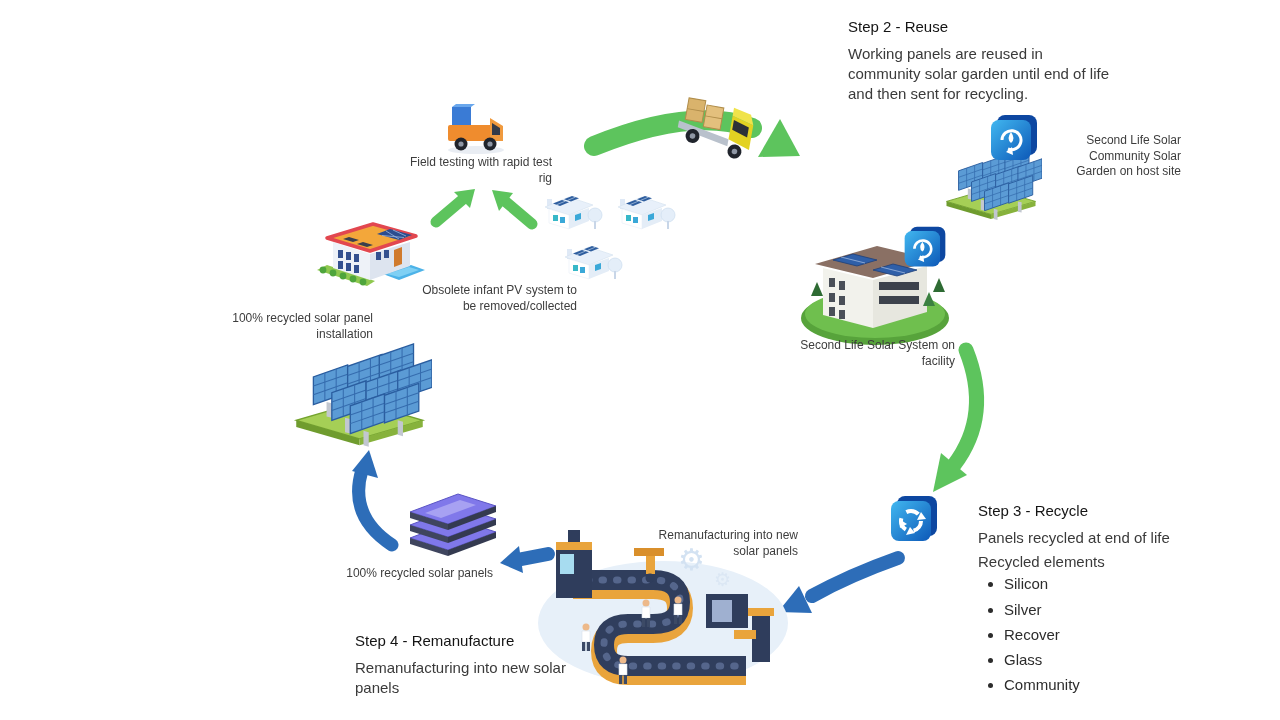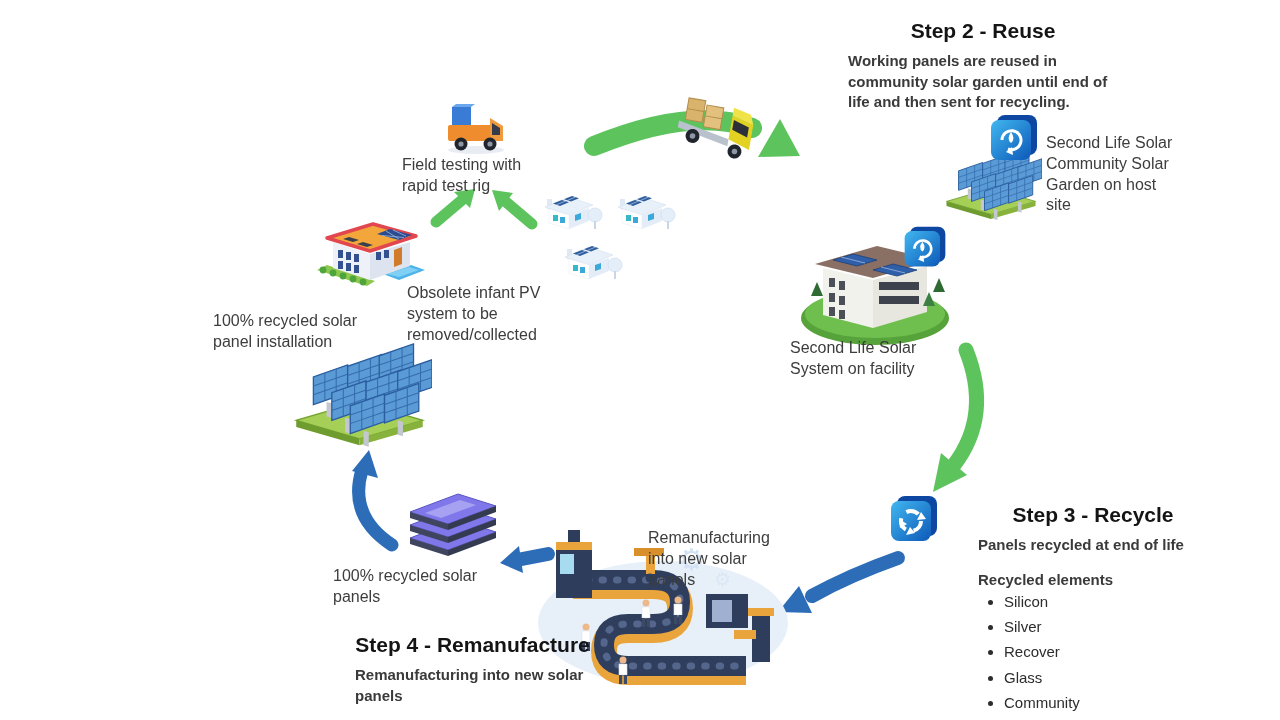--- a/index.html
+++ b/index.html
@@ -2,23 +2,23 @@
 <html><head>
 <meta charset="utf-8">
 <style>
   html,body{margin:0;padding:0;background:#ffffff;}
   #canvas{
     position:relative;width:1280px;height:720px;background:#ffffff;overflow:hidden;
     font-family:"Liberation Sans","DejaVu Sans",sans-serif;color:#333;
   }
   .abs{position:absolute;}
   .step-block{position:absolute;}
-  .step-title{font-size:21px;font-weight:700;color:#141414;margin:0 0 7px 0;line-height:1.25;text-align:center;}
-  .step-desc{font-size:15px;color:#3a3a3a;margin:0;line-height:1.35;font-weight:bold;}
-  .small-label{position:absolute;font-size:16px;color:#3d3d3d;line-height:1.3;text-align:left;}
+  .step-title{font-size:15px;font-weight:400;color:#141414;margin:0 0 7px 0;line-height:1.25;}
+  .step-desc{font-size:15px;color:#3a3a3a;margin:0;line-height:1.35;}
+  .small-label{position:absolute;font-size:12px;color:#3d3d3d;line-height:1.3;text-align:right;}
   ul.elements{margin:2px 0 0 0;padding-left:26px;font-size:15px;color:#2c2c2c;line-height:1.35;}
   ul.elements li{margin:0 0 5px 0;}
   svg{display:block;}
 </style>
 </head>
 <body>
 
 <div id="canvas">
 
   <svg width="0" height="0" style="position:absolute" aria-hidden="true">
@@ -286,21 +286,21 @@
 
 
   <div class="step-block" style="left:848px;top:18px;width:270px">
     <p class="step-title">Step 2 - Reuse</p>
     <p class="step-desc">Working panels are reused in community solar garden until end of life and then sent for recycling.</p>
   </div>
 
   <div class="step-block" style="left:978px;top:502px;width:230px">
     <p class="step-title">Step 3 - Recycle</p>
     <p class="step-desc">Panels recycled at end of life</p>
-    <p class="step-desc" style="margin-top:14px">Recycled elements</p>
+    <p class="step-desc" style="margin-top:4px">Recycled elements</p>
     <ul class="elements">
       <li>Silicon</li>
       <li>Silver</li>
       <li>Recover</li>
       <li>Glass</li>
       <li>Community</li>
     </ul>
   </div>
 
   <div class="step-block" style="left:355px;top:632px;width:235px">

